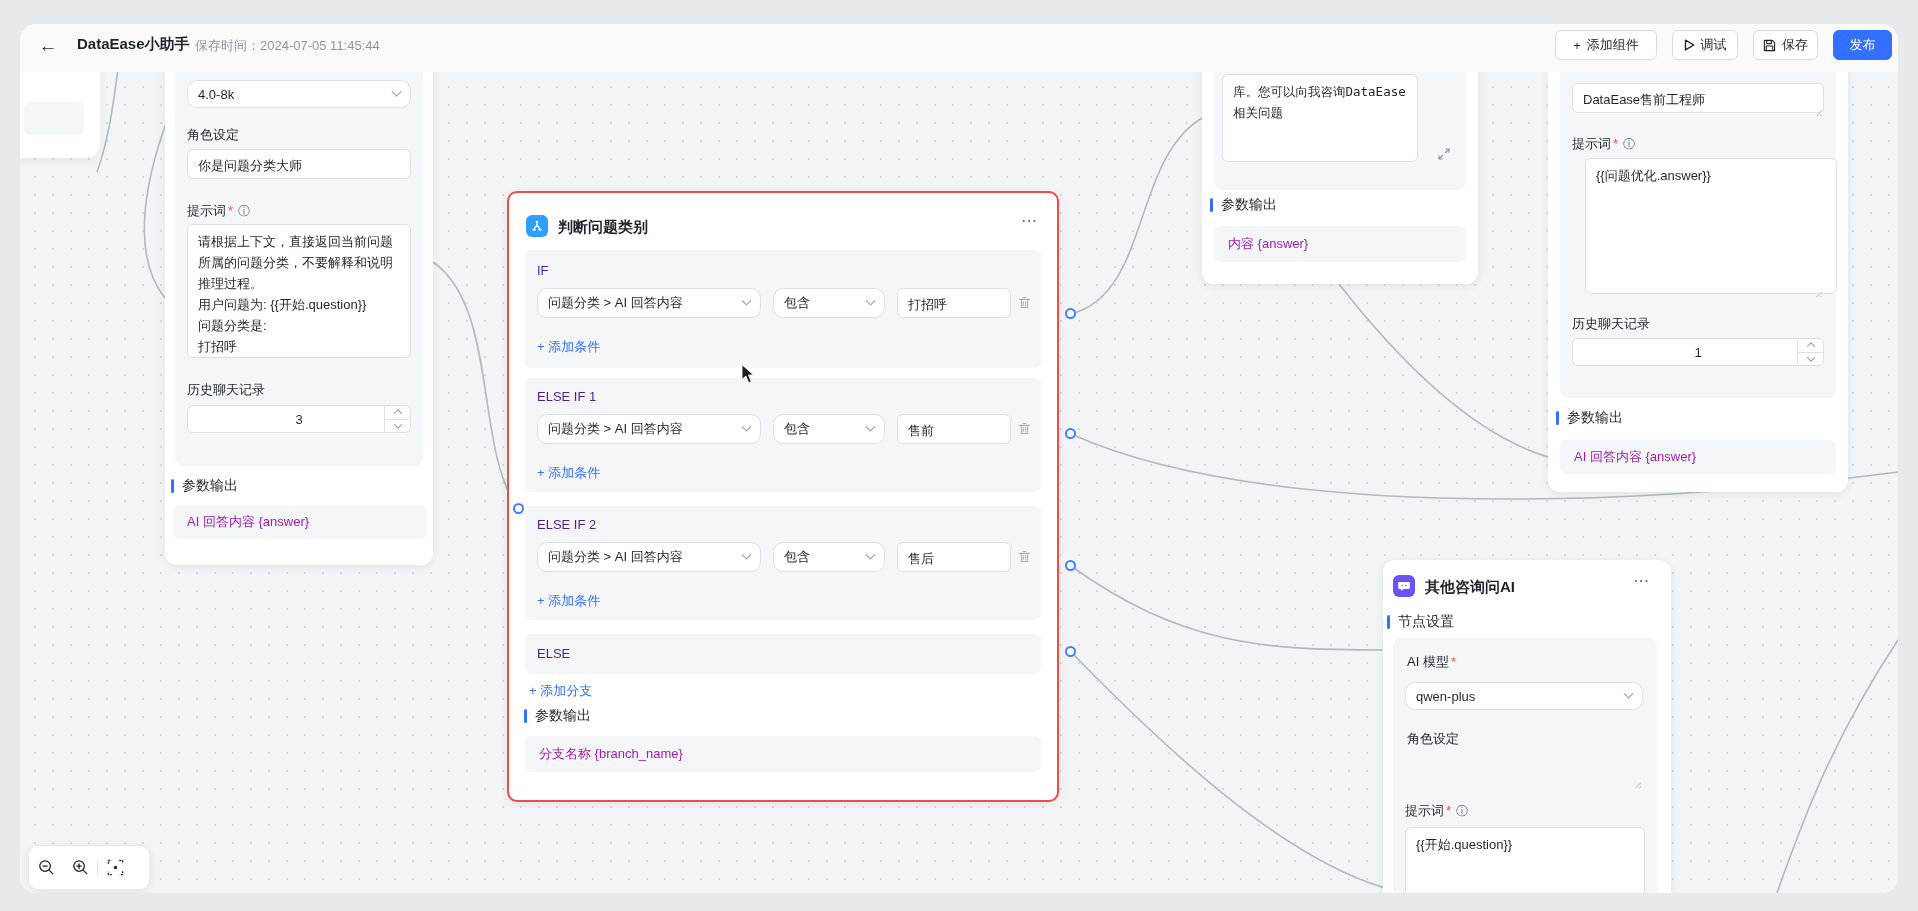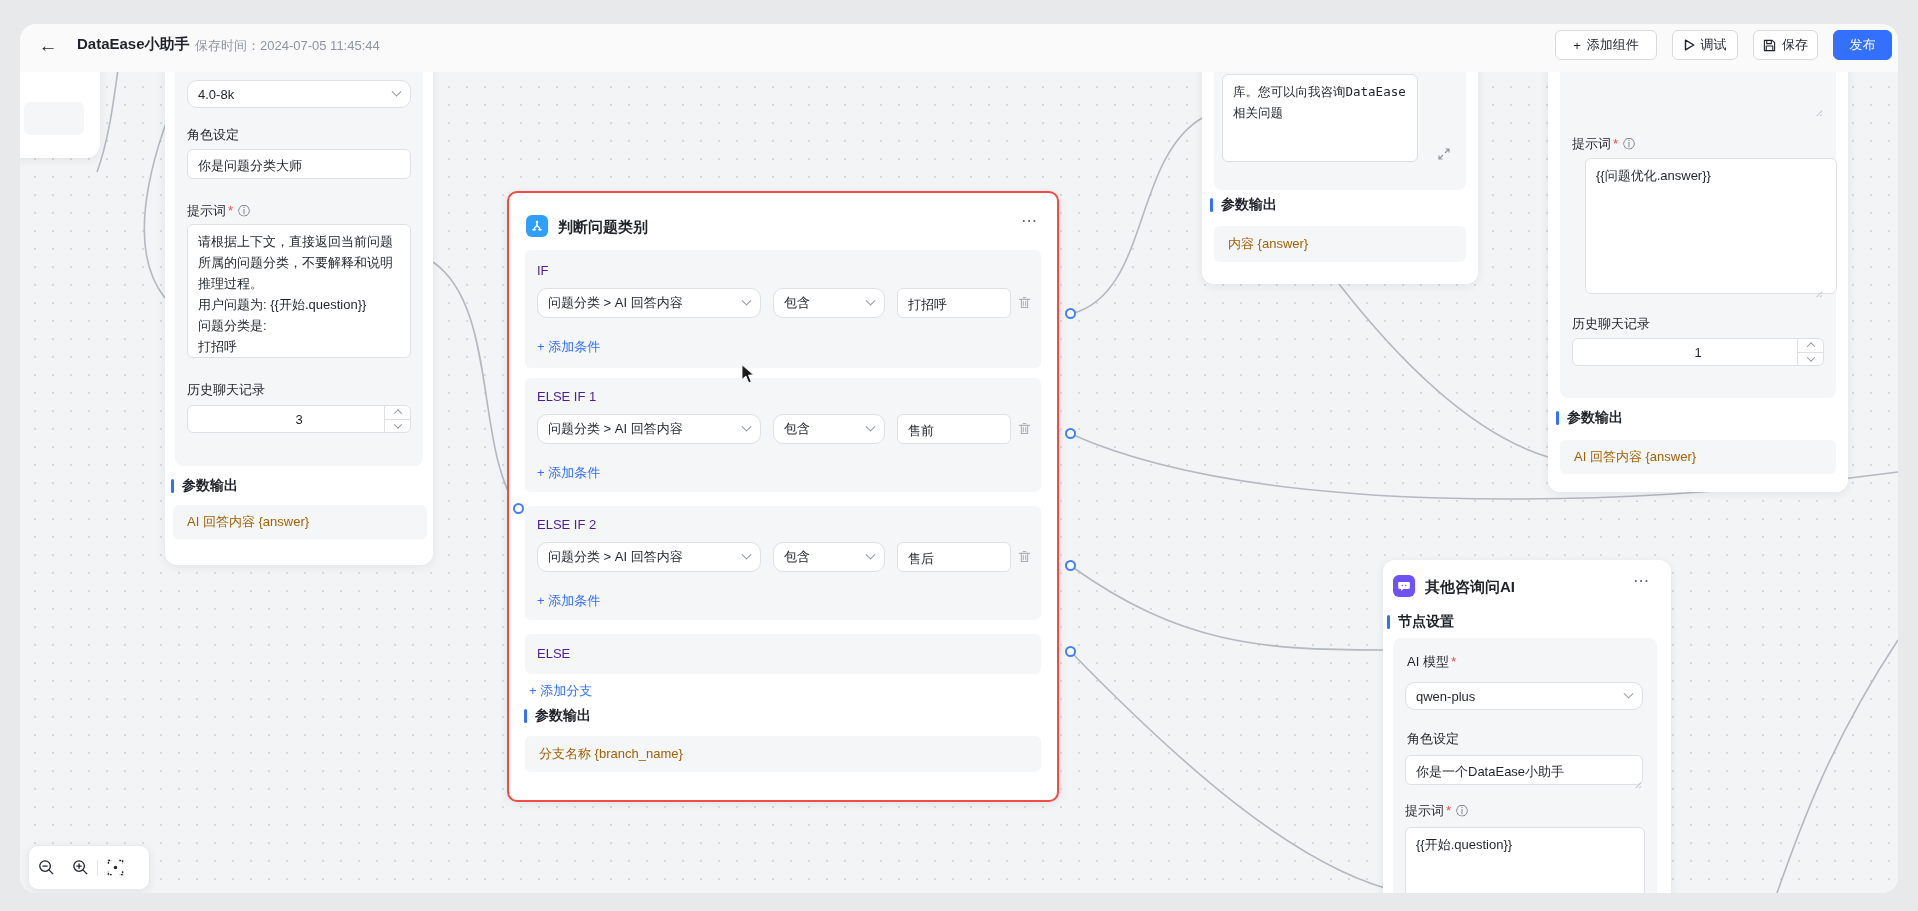--- a/index.html
+++ b/index.html
@@ -43,22 +43,22 @@
   .numbox { display:flex; align-items:center; justify-content:center; }
   .stepper { position:absolute; right:0; top:0; width:26px; height:100%;
     border-left:1px solid #dee0e3; display:flex; flex-direction:column; cursor:pointer; }
   .stepper div { flex:1; display:flex; align-items:center; justify-content:center; }
   .stepper div + div { border-top:1px solid #dee0e3; }
   .schev { width:6px; height:6px; border-right:1.2px solid #8f959e; border-bottom:1.2px solid #8f959e; }
   .schev.up { transform:rotate(-135deg) translate(-1px,-1px); }
   .schev.dn { transform:rotate(45deg) translate(-1px,-1px); }
   .sec { position:absolute; display:flex; gap:8px; align-items:center; }
   .secbar { width:3px; height:14px; background:#3370ff; border-radius:2px; }
-  .sectxt { font-weight:bold; font-size:14px; color:#1f2329; white-space:nowrap; }
-  .pill { position:absolute; background:#f5f6f7; border-radius:6px; font-size:13px; color:#a16207;
+  .sectxt { font-weight:normal; font-size:14px; color:#1f2329; white-space:nowrap; }
+  .pill { position:absolute; background:#f5f6f7; border-radius:6px; font-size:13px; color:#a21caf;
     display:flex; align-items:center; padding:0 14px;text-align:center; }
   .link { position:absolute; color:#3370ff; font-size:13px; white-space:nowrap; cursor:pointer; }
   .nodeicon { position:absolute; width:22px; height:22px; border-radius:6px;
     display:flex; align-items:center; justify-content:center; }
   .ntitle { position:absolute; font-size:15px; font-weight:bold; color:#1f2329; white-space:nowrap; }
   .menu { position:absolute; font-size:16px; color:#646a73; letter-spacing:1px; cursor:pointer; }
   .condblock { position:absolute; background:#f5f6f7; border-radius:6px; }
   .port { position:absolute; width:11px; height:11px; border-radius:50%; background:#fff;
     border:2px solid #4080ff; cursor:crosshair; }
   .trash { position:absolute; cursor:pointer; display:flex; }
@@ -261,20 +261,21 @@
       </span>
       <div class="sec" style="left:8px;top:144px;">
         <span class="secbar"></span>
         <span class="sectxt">参数输出</span>
       </div>
       <div class="pill" style="left:12px;top:174px;width:252px;height:36px;">内容 {answer}</div>
     </div>
 
     <div class="card" style="left:1528px;top:-30px;width:300px;height:450px;">
       <div class="gray" style="left:12px;top:0;width:276px;height:356px;border-radius:0 0 8px 8px;"></div>
+      <div class="box txt" style="left:24px;top:41px;width:252px;height:30px;padding:5px 10px;">DataEase售前工程师</div>
       <span class="rsz" style="left:266px;top:61px;">
         <svg width="9" height="9" viewBox="0 0 10 10">
             <path d="M9 3 L3 9 M9 7 L7 9" stroke="#c6cad0" stroke-width="1.2" fill="none"></path>
           </svg>
       </span>
       <div class="lbl" style="left:24px;top:93px;">
         <span>提示词</span><span class="req">*</span><span class="info">ⓘ</span>
       </div>
       <div class="box txt" style="left:37px;top:116px;width:252px;height:136px;">{{问题优化.answer}}</div>
       <span class="rsz" style="left:266px;top:242px;">
@@ -317,21 +318,20 @@
       </div>
       <div class="gray" style="left:10px;top:78px;width:264px;height:282px;border-radius:8px 8px 0 0;"></div>
       <div class="lbl" style="left:24px;top:93px;">
         <span>AI 模型</span><span class="req">*</span>
       </div>
       <div class="box select" style="left:22px;top:122px;width:238px;height:28px;">
         <span>qwen-plus</span>
         <span class="chev"></span>
       </div>
       <div class="lbl" style="left:24px;top:170px;">角色设定</div>
-      <div class="box txt" style="left:22px;top:195px;width:238px;height:30px;padding:5px 10px;">你是一个DataEase小助手</div>
       <span class="rsz" style="left:250px;top:215px;">
         <svg width="9" height="9" viewBox="0 0 10 10">
             <path d="M9 3 L3 9 M9 7 L7 9" stroke="#c6cad0" stroke-width="1.2" fill="none"></path>
           </svg>
       </span>
       <div class="lbl" style="left:22px;top:242px;">
         <span>提示词</span><span class="req">*</span><span class="info">ⓘ</span>
       </div>
       <div class="box txt" style="left:22px;top:267px;width:240px;height:93px;border-radius:6px 6px 0 0;">{{开始.question}}</div>
     </div>

